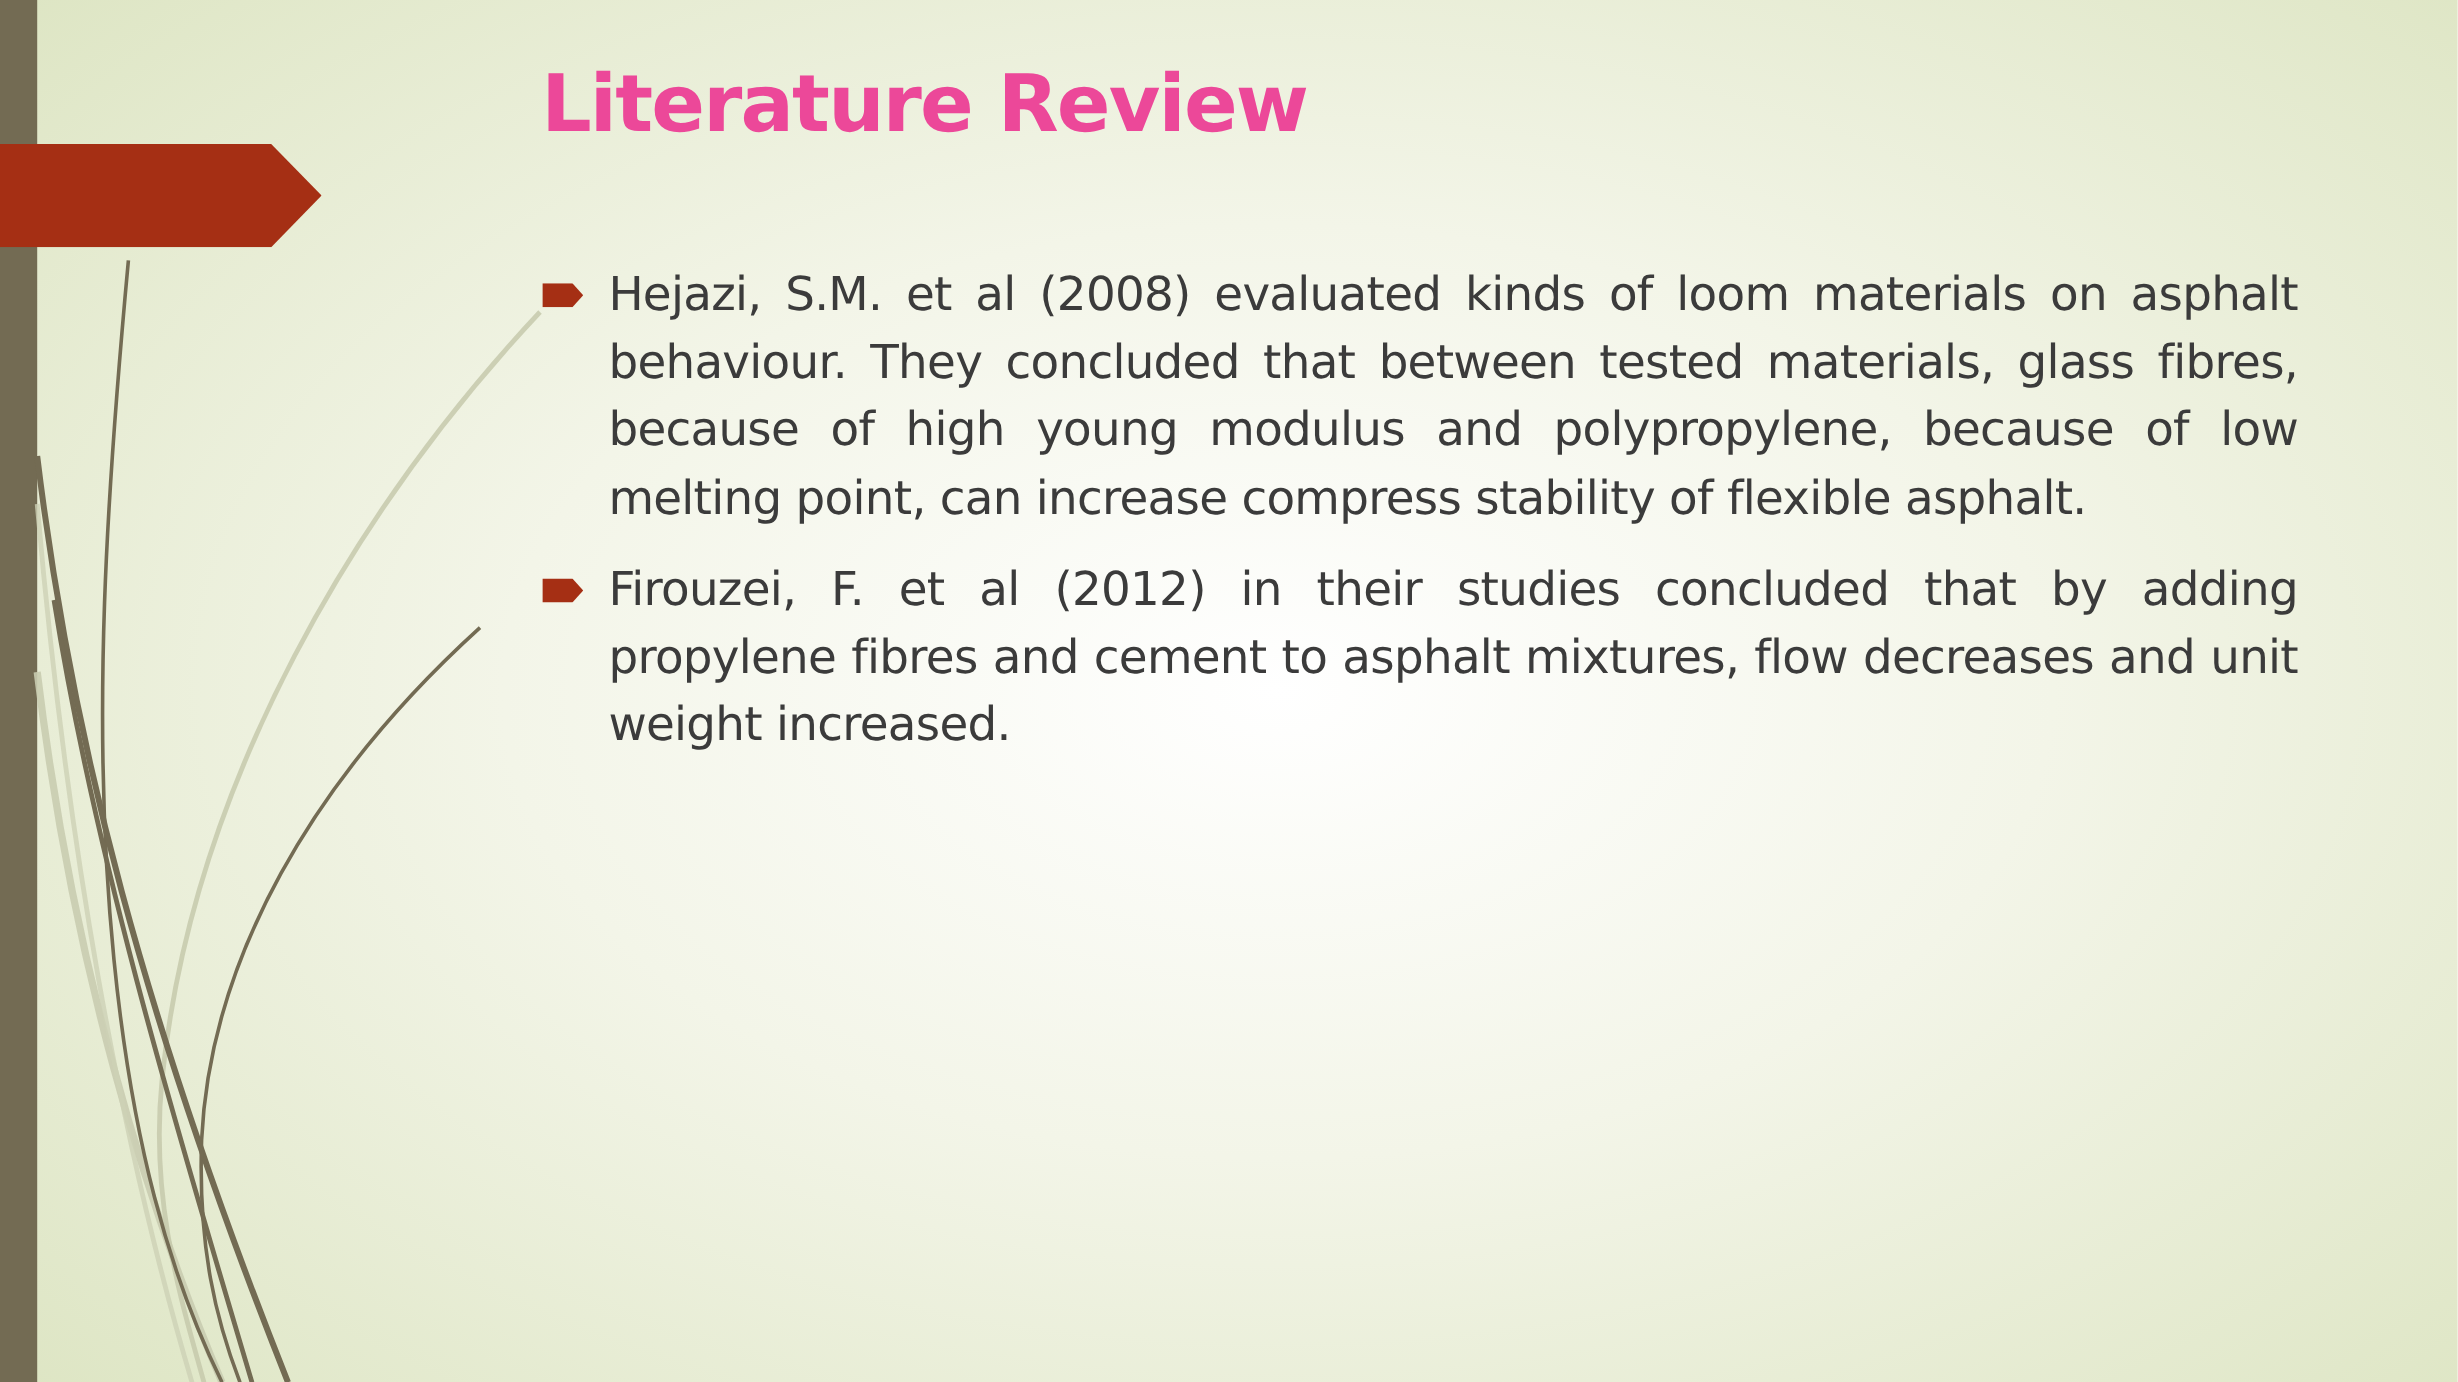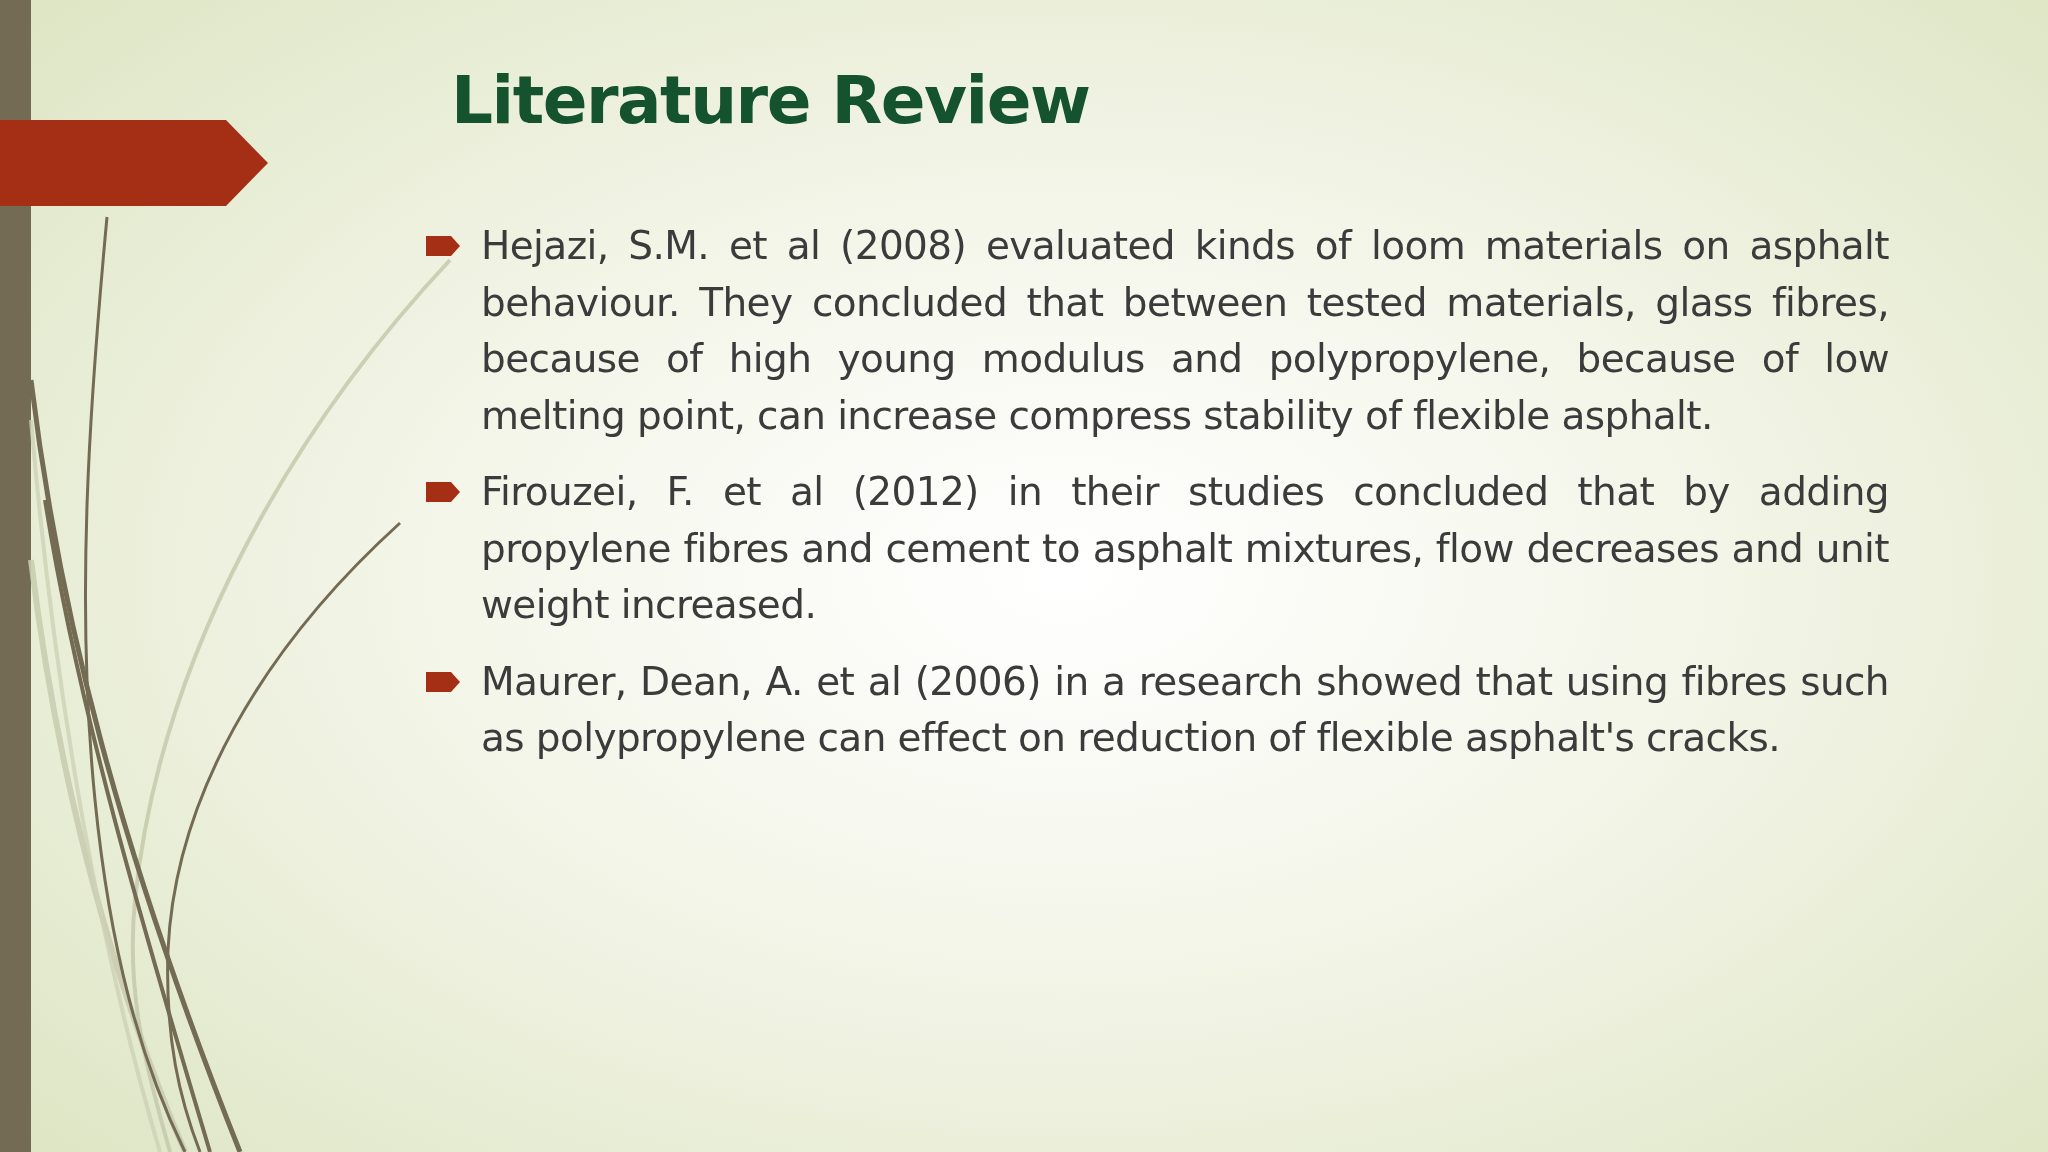--- a/index.html
+++ b/index.html
@@ -10,27 +10,27 @@
   }
   .left-bar {
     position: absolute; left: 0; top: 0; width: 31px; height: 1152px;
     background: #736b53;
   }
   .deco { position: absolute; left: 0; top: 0; width: 460px; height: 1152px; }
   .title-arrow {
     position: absolute; left: 0; top: 120px; width: 268px; height: 86px;
   }
   .title {
-    position: absolute; left: 451px; top: 62px;
+    position: absolute; left: 451px; top: 48px;
     font-family: "DejaVu Sans", sans-serif; font-weight: bold;
-    font-size: 66px; color: #14532d; letter-spacing: -1.5px;
+    font-size: 66px; color: #ec4899; letter-spacing: -1.5px;
     white-space: nowrap;
   }
   .content {
-    position: absolute; left: 424px; top: 218px; width: 1465px;
+    position: absolute; left: 450px; top: 218px; width: 1465px;
   }
   .bullet {
     position: relative; padding-left: 57px; margin-bottom: 20px;
   }
   .bullet-icon {
     position: absolute; left: 2px; top: 18px; width: 34px; height: 20px;
   }
   .bullet-text {
     font-family: "DejaVu Sans", sans-serif; font-size: 39px; line-height: 56.5px;
     color: #3b3b3b; text-align: justify; letter-spacing: -0.6px;
@@ -67,19 +67,13 @@
         <polygon points="0,0 25,0 34,10 25,20 0,20" fill="#a52f14"></polygon>
       </svg>
     <div class="bullet-text last-left">Hejazi, S.M. et al (2008) evaluated kinds of loom materials on asphalt behaviour. They concluded that between tested materials, glass fibres, because of high young modulus and polypropylene, because of low melting point, can increase compress stability of flexible asphalt.</div>
   </div>
   <div class="bullet">
     <svg class="bullet-icon" viewBox="0 0 34 20">
         <polygon points="0,0 25,0 34,10 25,20 0,20" fill="#a52f14"></polygon>
       </svg>
     <div class="bullet-text last-left">Firouzei, F. et al (2012) in their studies concluded that by adding propylene fibres and cement to asphalt mixtures, flow decreases and unit weight increased.</div>
   </div>
-  <div class="bullet">
-    <svg class="bullet-icon" viewBox="0 0 34 20">
-        <polygon points="0,0 25,0 34,10 25,20 0,20" fill="#a52f14"></polygon>
-      </svg>
-    <div class="bullet-text last-left">Maurer, Dean, A. et al (2006) in a research showed that using fibres such as polypropylene can effect on reduction of flexible asphalt's cracks.</div>
-  </div>
 </div>
 
 </body></html>

